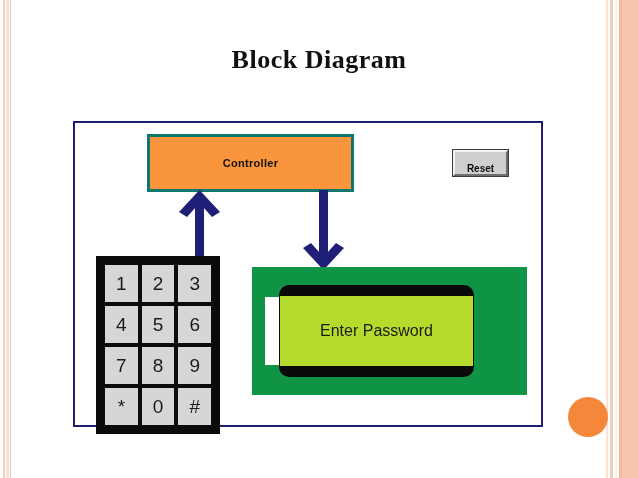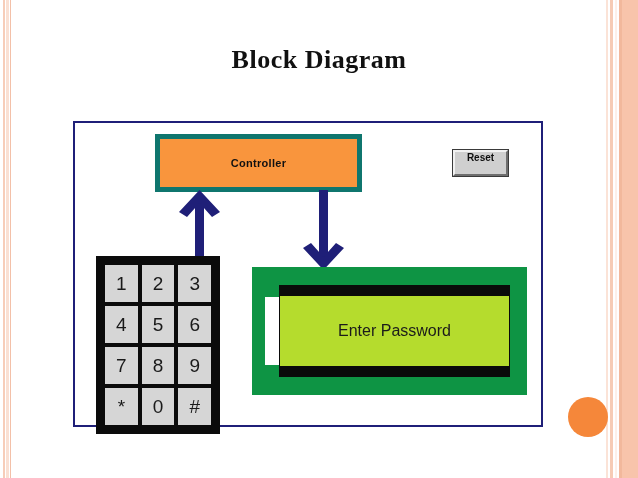--- a/index.html
+++ b/index.html
@@ -70,26 +70,26 @@
     width: 470px;
     height: 306px;
     border: 2px solid #1f1f78;
     background: #ffffff;
     box-sizing: border-box;
   }
 
   
   .controller-block {
     position: absolute;
-    left: 155px;
+    left: 147px;
     top: 134px;
     width: 207px;
     height: 58px;
     background: #f9953d;
-    border: 5px solid #0f766e;
+    border: 3px solid #0f766e;
     box-sizing: border-box;
     display: flex;
     align-items: center;
     justify-content: center;
   }
   .controller-label {
     font-size: 11px;
     font-weight: bold;
     color: #111111;
     letter-spacing: 0.3px;
@@ -103,21 +103,21 @@
     width: 55px;
     height: 26px;
     background: #cfcfcf;
     border-top: 2px solid #f2f2f2;
     border-left: 2px solid #f2f2f2;
     border-right: 2px solid #6e6e6e;
     border-bottom: 2px solid #6e6e6e;
     outline: 1px solid #3a3a3a;
     box-sizing: border-box;
     display: flex;
-    align-items: flex-start;
+    align-items: flex-end;
     justify-content: center;
   }
   .reset-label {
     font-size: 10px;
     font-weight: bold;
     color: #0e0e0e;
   }
 
   
   .arrow-svg {
@@ -170,25 +170,26 @@
     left: 13px;
     top: 30px;
     width: 14px;
     height: 68px;
     background: #ffffff;
   }
   .lcd-bezel {
     position: absolute;
     left: 27px;
     top: 18px;
-    width: 231px;
+    width: 195px;
     height: 92px;
     background: #0a0a0a;
     box-sizing: border-box;
     padding: 11px 1px;
+    border-radius: 10px;
   }
   .lcd-screen {
     width: 100%;
     height: 100%;
     background: #b5dc2d;
     display: flex;
     align-items: center;
     justify-content: center;
   }
   .lcd-text {

